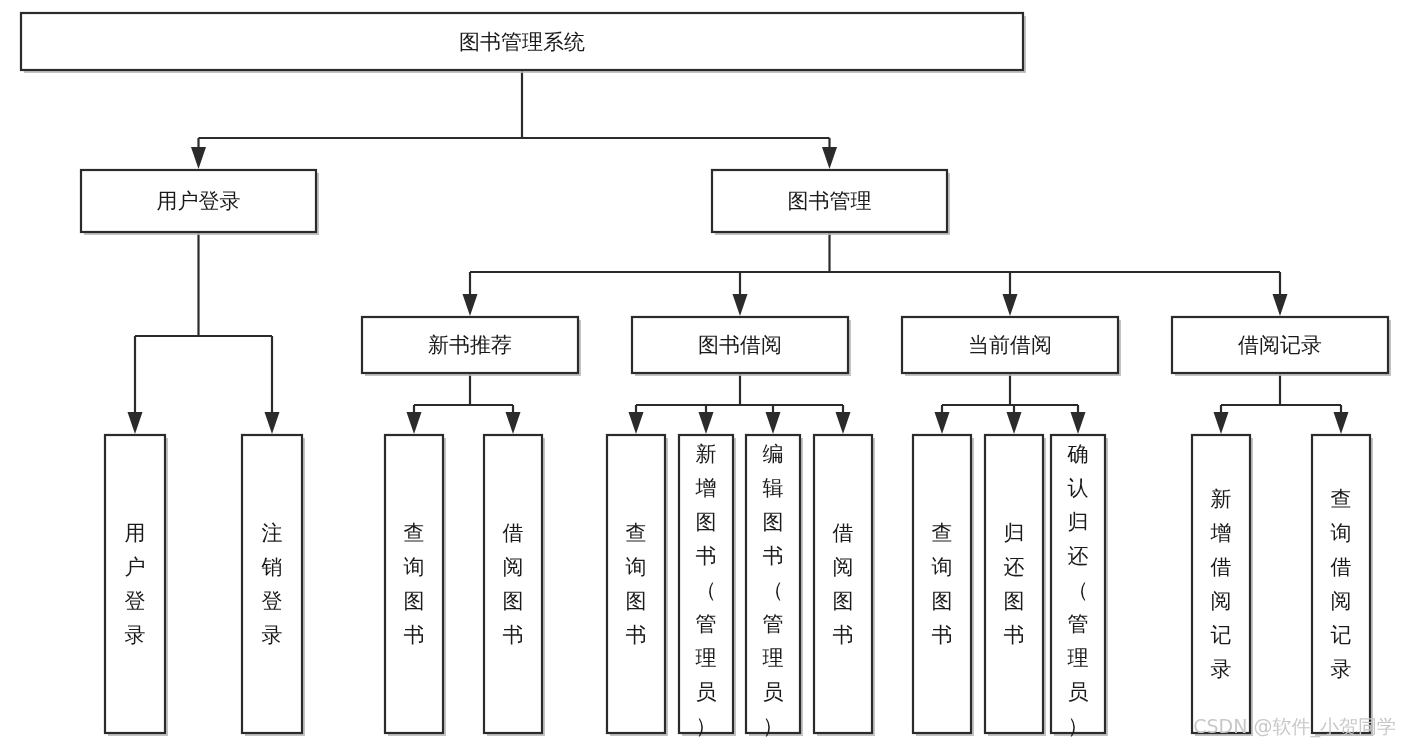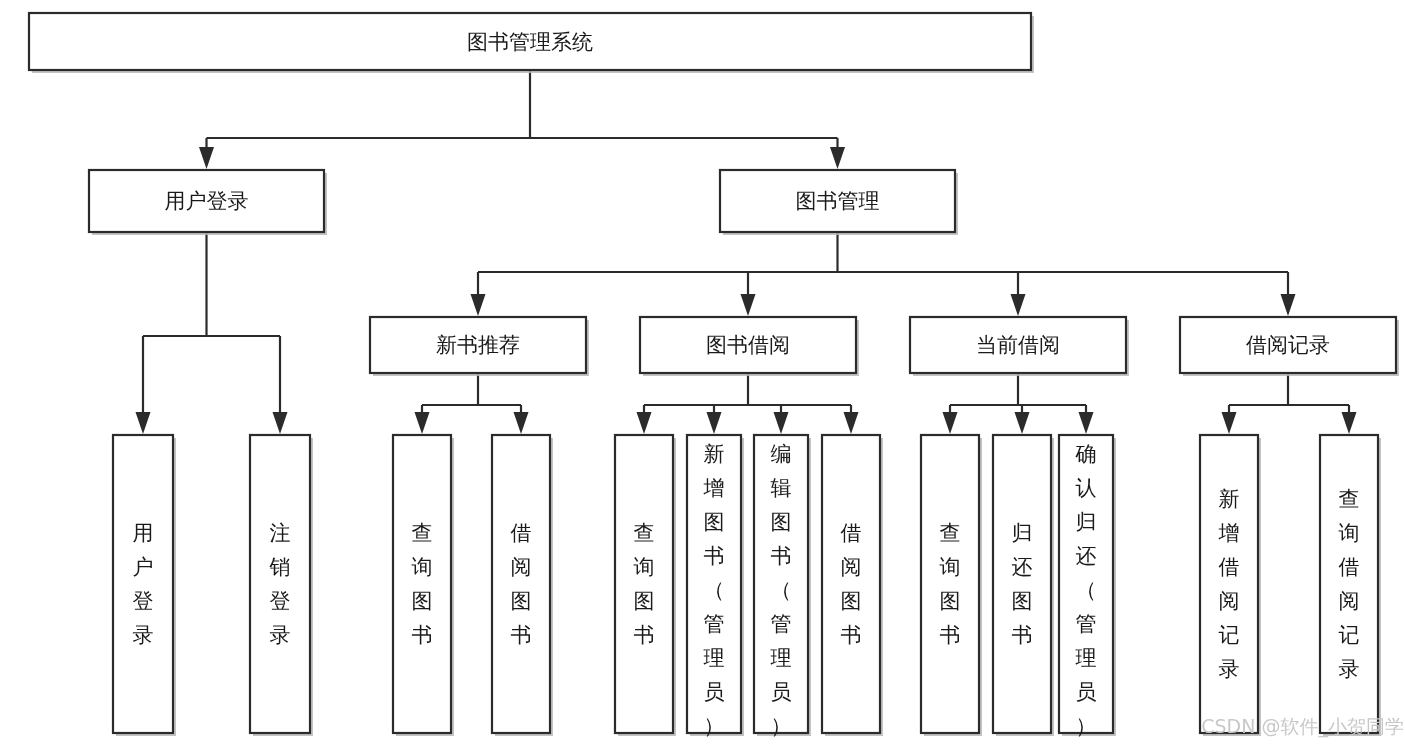--- a/index.html
+++ b/index.html
@@ -10,21 +10,21 @@
   }
   body {
     width: 1405px;
     height: 747px;
     position: relative;
     overflow: hidden;
     font-family: "DejaVu Sans", "Liberation Sans", sans-serif;
   }
   #diagram-root {
     position: absolute;
-    left: 8px;
+    left: 0;
     top: 0;
     width: 1112px;
     height: 747px;
   }
   svg.diagram {
     display: block;
     width: 1405px;
     height: 747px;
     background: #ffffff;
   }

